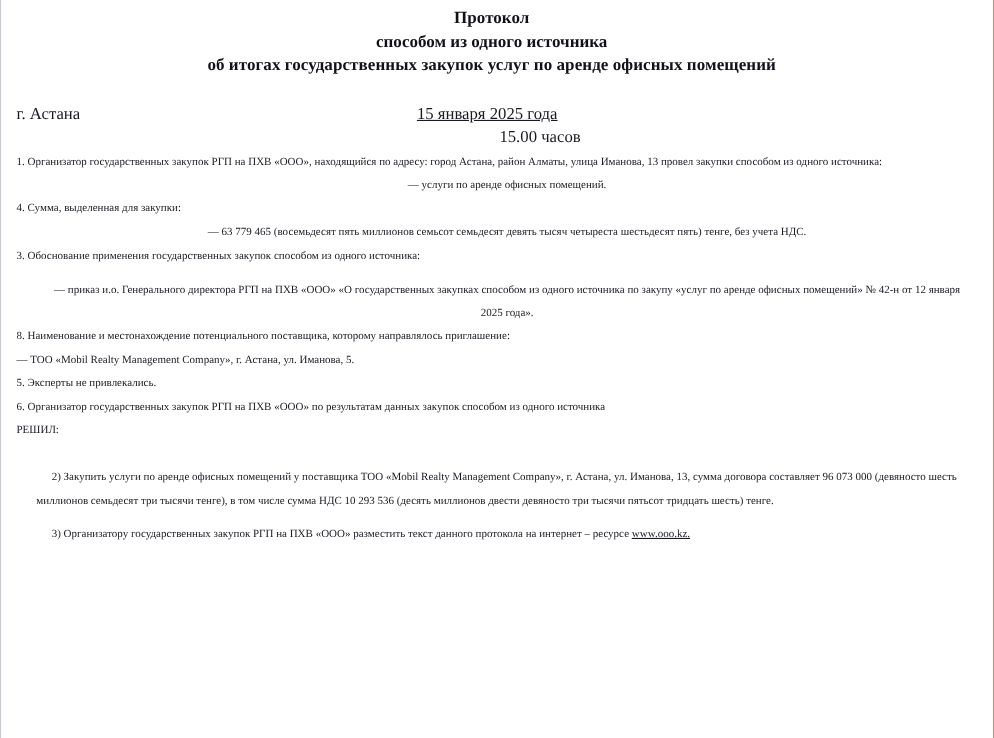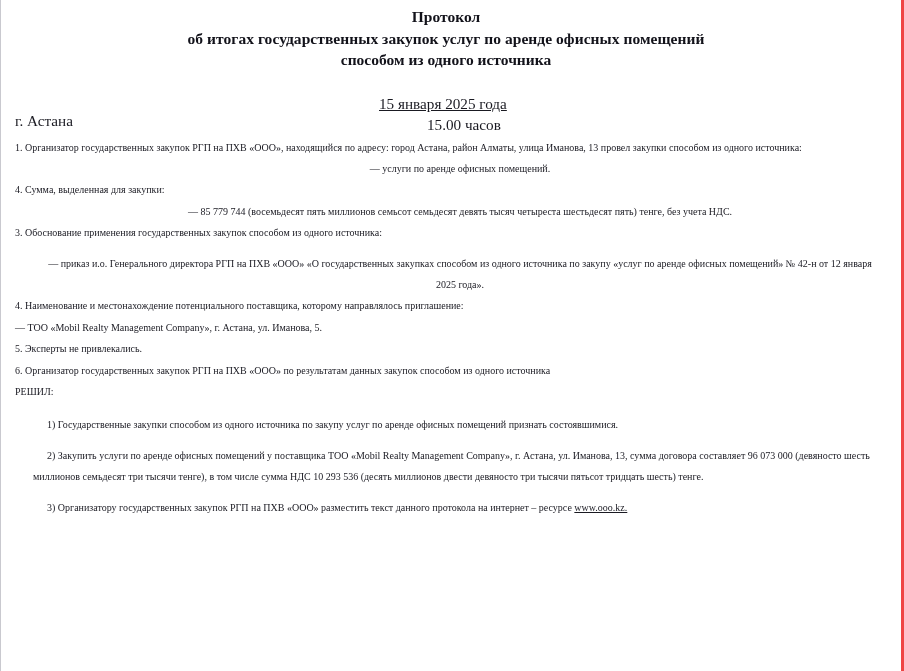--- a/index.html
+++ b/index.html
@@ -12,21 +12,21 @@
     font-family: "Liberation Serif", "DejaVu Serif", serif;
     color: #1a1a22;
   }
   .page {
     position: relative;
     width: 904px;
     height: 671px;
     box-sizing: border-box;
     background: #ffffff;
     border-left: 1px solid #c9c9cf;
-    border-right: 3px solid #ef4444;
+    border-right: 1px solid #ef4444;
     overflow: hidden;
   }
   .doc {
     position: absolute;
     left: 0;
     top: 0;
     right: 0;
     padding: 6px 24px 0 14px;
     box-sizing: border-box;
   }
@@ -47,31 +47,31 @@
   .meta {
     position: relative;
     height: 44px;
     margin-top: 22px;
     font-size: 15.2px;
     line-height: 21px;
   }
   .meta .city {
     position: absolute;
     left: 0;
-    top: 17px;
+    top: 0;
   }
   .meta .date {
     position: absolute;
     left: 364px;
     top: 0;
     text-decoration: underline;
   }
   .meta .time {
     position: absolute;
-    left: 412px;
+    left: 439px;
     top: 21px;
   }
   
   .body {
     font-size: 10px;
     line-height: 21.4px;
     text-align: left;
   }
   p {
     margin: 0;
@@ -105,48 +105,47 @@
   }
 </style>
 </head>
 <body>
 
 <div class="page">
   <div class="doc">
 
     <div class="title-block">
       <span class="title-line l1">Протокол</span>
+      <span class="title-line l3">способом из одного источника</span>
       <span class="title-line l2">об итогах государственных закупок услуг по аренде офисных помещений</span>
-      <span class="title-line l3">способом из одного источника</span>
     </div>
 
     <div class="meta">
       <span class="city">г. Астана</span>
       <span class="date">15 января 2025 года</span>
       <span class="time">15.00 часов</span>
     </div>
 
     <div class="body">
 
       <p class="clause">1. Организатор государственных закупок РГП на ПХВ «ООО», находящийся по адресу: город Астана, район Алматы, улица Иманова, 13 провел закупки способом из одного источника:</p>
       <p class="dash-item">— услуги по аренде офисных помещений.</p>
       <p class="clause">4. Сумма, выделенная для закупки:</p>
-      <p class="dash-item hang">— 85 779 744 (восемьдесят пять миллионов семьсот семьдесят девять тысяч четыреста шестьдесят пять) тенге, без учета НДС.</p>
+      <p class="dash-item hang">— 63 779 465 (восемьдесят пять миллионов семьсот семьдесят девять тысяч четыреста шестьдесят пять) тенге, без учета НДС.</p>
       <p class="clause">3. Обоснование применения государственных закупок способом из одного источника:</p>
       <div class="gap-sm"></div>
       <p class="dash-item hang">— приказ и.о. Генерального директора РГП на ПХВ «ООО» «О государственных закупках способом из одного источника по закупу «услуг по аренде офисных помещений» № 42-н от 12 января 2025 года».</p>
-      <p class="clause">4. Наименование и местонахождение потенциального поставщика, которому направлялось приглашение:</p>
+      <p class="clause">8. Наименование и местонахождение потенциального поставщика, которому направлялось приглашение:</p>
       <p class="clause">— ТОО «Mobil Realty Management Company», г. Астана, ул. Иманова, 5.</p>
       <p class="clause">5. Эксперты не привлекались.</p>
       <p class="clause">6. Организатор государственных закупок РГП на ПХВ «ООО» по результатам данных закупок способом из одного источника</p>
       <p class="clause">РЕШИЛ:</p>
 
       <div class="gap-md"></div>
 
-      <p class="decision">1) Государственные закупки способом из одного источника по закупу услуг по аренде офисных помещений признать состоявшимися.</p>
       <div class="gap-sm"></div>
       <p class="decision">2) Закупить услуги по аренде офисных помещений у поставщика ТОО «Mobil Realty Management Company», г. Астана, ул. Иманова, 13, сумма договора составляет 96 073 000 (девяносто шесть миллионов семьдесят три тысячи тенге), в том числе сумма НДС 10 293 536 (десять миллионов двести девяносто три тысячи пятьсот тридцать шесть) тенге.</p>
       <div class="gap-sm"></div>
       <p class="decision"><span>3) Организатору государственных закупок РГП на ПХВ «ООО» разместить текст данного протокола на интернет – ресурсе </span><a class="link" href="#">www.ooo.kz.</a></p>
 
     </div>
   </div>
 </div>
 
 </body></html>

